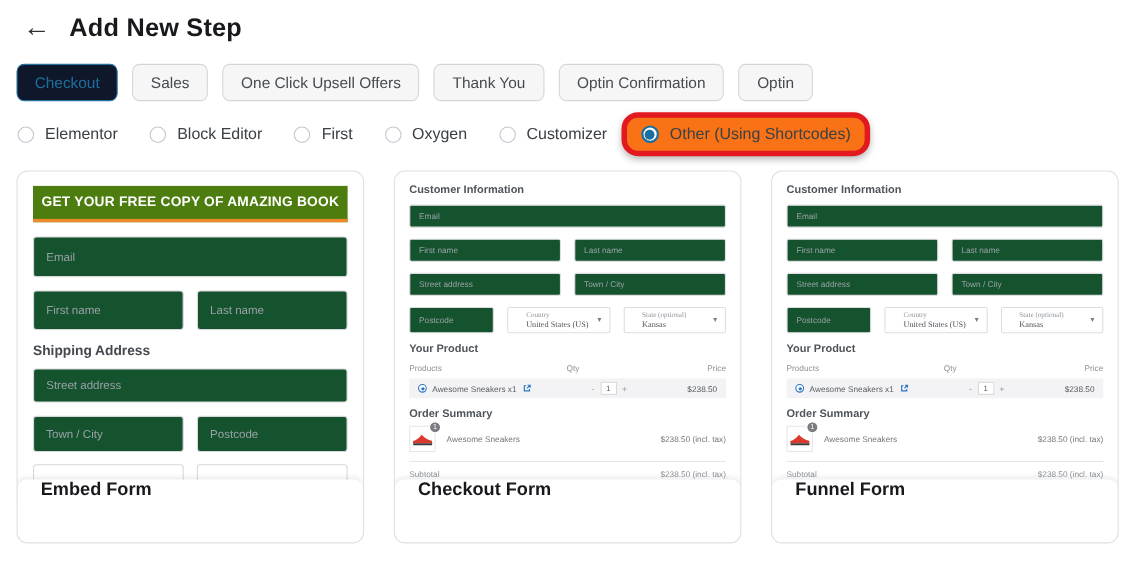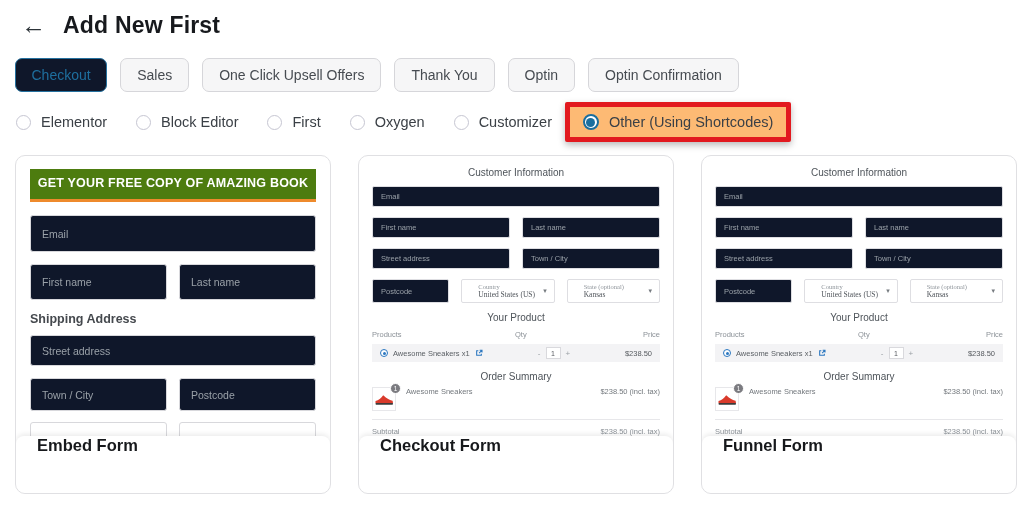--- a/index.html
+++ b/index.html
@@ -21,43 +21,43 @@
   .tab.active { background: #0f172a; border: 1.5px solid #25719f; color: #1e6f9e; padding: 7.5px 15.5px; }
 
   
   .builders { display: flex; align-items: center; margin: 10px 0 0 16px; }
   .builder { display: flex; align-items: center; gap: 10px; margin-right: 29px; cursor: pointer; }
   .radio { width: 15px; height: 15px; border-radius: 50%; border: 1.5px solid #c6c6d2; background: #fff; flex: 0 0 auto; }
   .radio.selected { width: 16px; height: 16px; border: 2.5px solid #1a6e9e; position: relative; }
   .radio.selected::after { content: ""; position: absolute; inset: 1.5px; border-radius: 50%; background: #1a6e9e; }
   .builder-label { font-size: 14.5px; color: #3b4046; white-space: nowrap; }
   .annotation {
-    border: 5px solid #e2191f; border-radius: 2px; padding: 7px 13px; margin-left: -16px;
-    box-shadow: 0 3px 7px rgba(0,0,0,.28); background: #fdba74;
+    border: 5px solid #e2191f; border-radius: 15px; padding: 7px 13px; margin-left: -16px;
+    box-shadow: 0 3px 7px rgba(0,0,0,.28); background: #f97316;
   }
   .annotation .builder { margin-right: 0; }
 
   
   .cards { display: flex; gap: 27px; margin: 13px 0 0 15px; }
   .card {
     width: 316px; height: 339px; border: 1px solid #e0e0e3; border-radius: 10px;
     position: relative; overflow: hidden; background: #fff; cursor: pointer;
   }
   .preview { position: absolute; top: 0; left: 0; right: 0; height: 284px; overflow: hidden; }
   .card-footer {
     position: absolute; left: 0; right: 0; bottom: 0; height: 57px; background: #fff;
     border-radius: 8px 8px 9px 9px; box-shadow: 0 -2px 5px rgba(0,0,0,.08);
     display: flex; align-items: flex-start; padding-left: 21px;
   }
   .card-footer-title { font-size: 16.5px; font-weight: 700; color: #17191c; }
 
   
   .pfield {
     border: 1px solid #d8d8dc; border-radius: 3px; display: flex; align-items: center;
-    padding: 0 11px; color: #9aa1a8; font-size: 10.5px; background: #0f172a;
+    padding: 0 11px; color: #9aa1a8; font-size: 10.5px; background: #14532d;
   }
   .pselect { border: 1px solid #d8d8dc; border-radius: 3px; padding: 4px 10px; position: relative; background: #fff; }
   .pselect-label { font-size: 8.5px; color: #8f959b; }
   .pselect-value { font-size: 10.5px; color: #4f545a; margin-top: 1px; white-space: nowrap; }
   .pselect-caret { position: absolute; right: 9px; top: 50%; transform: translateY(-50%); font-size: 9px; color: #767b80; }
 
   
   .p1 { padding: 13px 14px; }
   .p1-banner { background: #4d7c0f; border-bottom: 3px solid #ee8a2c; text-align: center; padding: 7px 6px 9px; }
   .p1-banner-h { font-size: 12.5px; font-weight: 700; color: #fff; letter-spacing: .2px; }
@@ -66,21 +66,21 @@
   .p1-row { display: flex; gap: 12px; margin-top: 12px; }
   .p1-row .pfield { flex: 1; height: 36px; }
   .p1-heading { font-size: 12.5px; font-weight: 700; color: #45494e; margin-top: 12px; }
   .p1-street { height: 31px; margin-top: 9px; }
   .p1-row2 .pfield { height: 33px; }
   .p1-selects { display: flex; gap: 12px; margin-top: 11px; }
   .p1-selects .pselect { flex: 1; height: 38px; }
 
   
   .p2 { padding: 11px 13px; }
-  .p2-heading, .p2-sec { font-size: 10px; font-weight: 400; color: #4e545a; text-align: center; }
+  .p2-heading, .p2-sec { font-size: 10px; font-weight: 700; color: #4e545a; }
   .p2 .pfield { font-size: 7.5px; border-radius: 2px; padding: 0 8px; border-color: #dedee2; }
   .p2-email { height: 21px; margin-top: 8px; }
   .p2-row { display: flex; gap: 12px; margin-top: 10px; }
   .p2-row .pfield { flex: 1; height: 21px; }
   .p2-selrow { display: flex; gap: 12px; margin-top: 10px; }
   .p2-selrow .pfield, .p2-selrow .pselect { flex: 1; height: 24px; }
   .p2 .pselect { padding: 3px 16px; border-radius: 2px; border-color: #dedee2; font-family: Liberation Serif, serif; }
   .p2 .pselect-label { font-size: 6.5px; }
   .p2 .pselect-value { font-size: 7.5px; margin-top: 0; }
   .p2 .pselect-caret { font-size: 7px; right: 7px; }
@@ -89,43 +89,43 @@
   .col-products { flex: 1; }
   .col-qty { width: 70px; text-align: left; }
   .col-price { width: 75px; text-align: right; }
   .p2-prodrow { display: flex; align-items: center; background: #f3f3f5; margin-top: 5px; height: 18px; padding: 0 8px; }
   .prod-name-wrap { flex: 1; display: flex; align-items: center; gap: 5px; font-size: 7.5px; color: #5a5f64; }
   .mini-radio { width: 8px; height: 8px; border-radius: 50%; border: 1px solid #2b77c0; position: relative; background: #fff; flex: 0 0 auto; }
   .mini-radio::after { content: ""; position: absolute; inset: 1.5px; border-radius: 50%; background: #2b77c0; }
   .qty-wrap { width: 62px; display: flex; justify-content: center; align-items: center; gap: 5px; font-size: 8px; color: #9aa0a5; }
   .qty-box { border: 1px solid #d9d9dd; background: #fff; width: 15px; height: 12px; display: flex; align-items: center; justify-content: center; font-size: 7px; color: #55595e; }
   .prod-price { width: 67px; text-align: right; font-size: 7.5px; color: #55595e; }
-  .p2-sumrow { display: flex; margin-top: 5px; }
+  .p2-sumrow { display: flex; align-items: center; margin-top: 5px; }
   .thumb { width: 24px; height: 24px; border: 1px solid #e7e7ea; position: relative; display: flex; align-items: center; justify-content: center; background: #fff; }
   .badge { position: absolute; top: -5px; right: -6px; width: 11px; height: 11px; background: #7b7b80; border: 1px solid #fff; border-radius: 50%; color: #fff; font-size: 6.5px; display: flex; align-items: center; justify-content: center; }
   .sum-name { margin-left: 10px; font-size: 7.5px; color: #74797e; }
   .sum-price { margin-left: auto; font-size: 7.5px; color: #74797e; }
   .p2-divider { border-top: 1px solid #e7e7ea; margin-top: 8px; }
   .p2-subrow { display: flex; justify-content: space-between; margin-top: 7px; font-size: 7.5px; color: #8c9298; }
 </style>
 </head>
 <body>
 
 <div class="header">
   <span class="back-arrow">←</span>
-  <h1 class="page-title">Add New First</h1>
+  <h1 class="page-title">Add New Step</h1>
 </div>
 
 <div class="tabs">
   <button class="tab active">Checkout</button>
   <button class="tab">Sales</button>
   <button class="tab">One Click Upsell Offers</button>
   <button class="tab">Thank You</button>
+  <button class="tab">Optin Confirmation</button>
   <button class="tab">Optin</button>
-  <button class="tab">Optin Confirmation</button>
 </div>
 
 <div class="builders">
   <div class="builder">
     <span class="radio"></span>
     <span class="builder-label">Elementor</span>
   </div>
   <div class="builder">
     <span class="radio"></span>
     <span class="builder-label">Block Editor</span>

